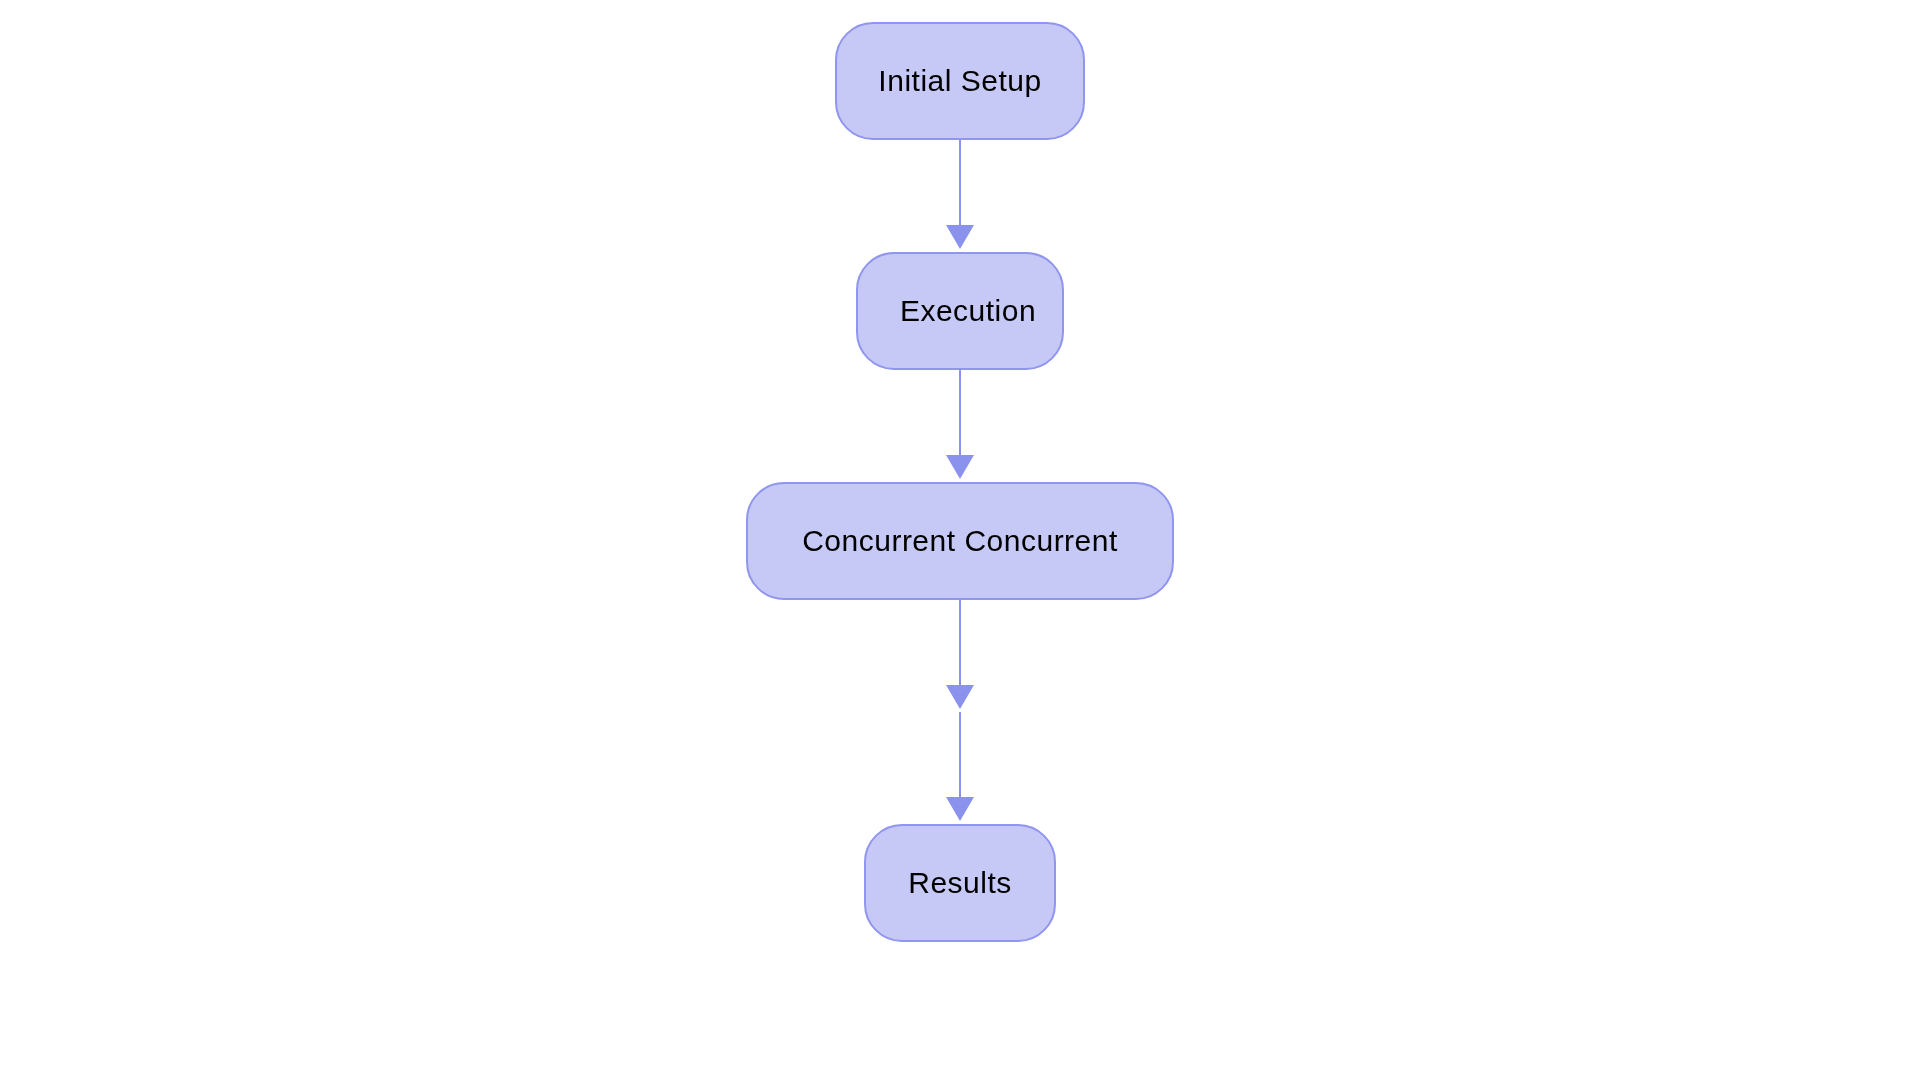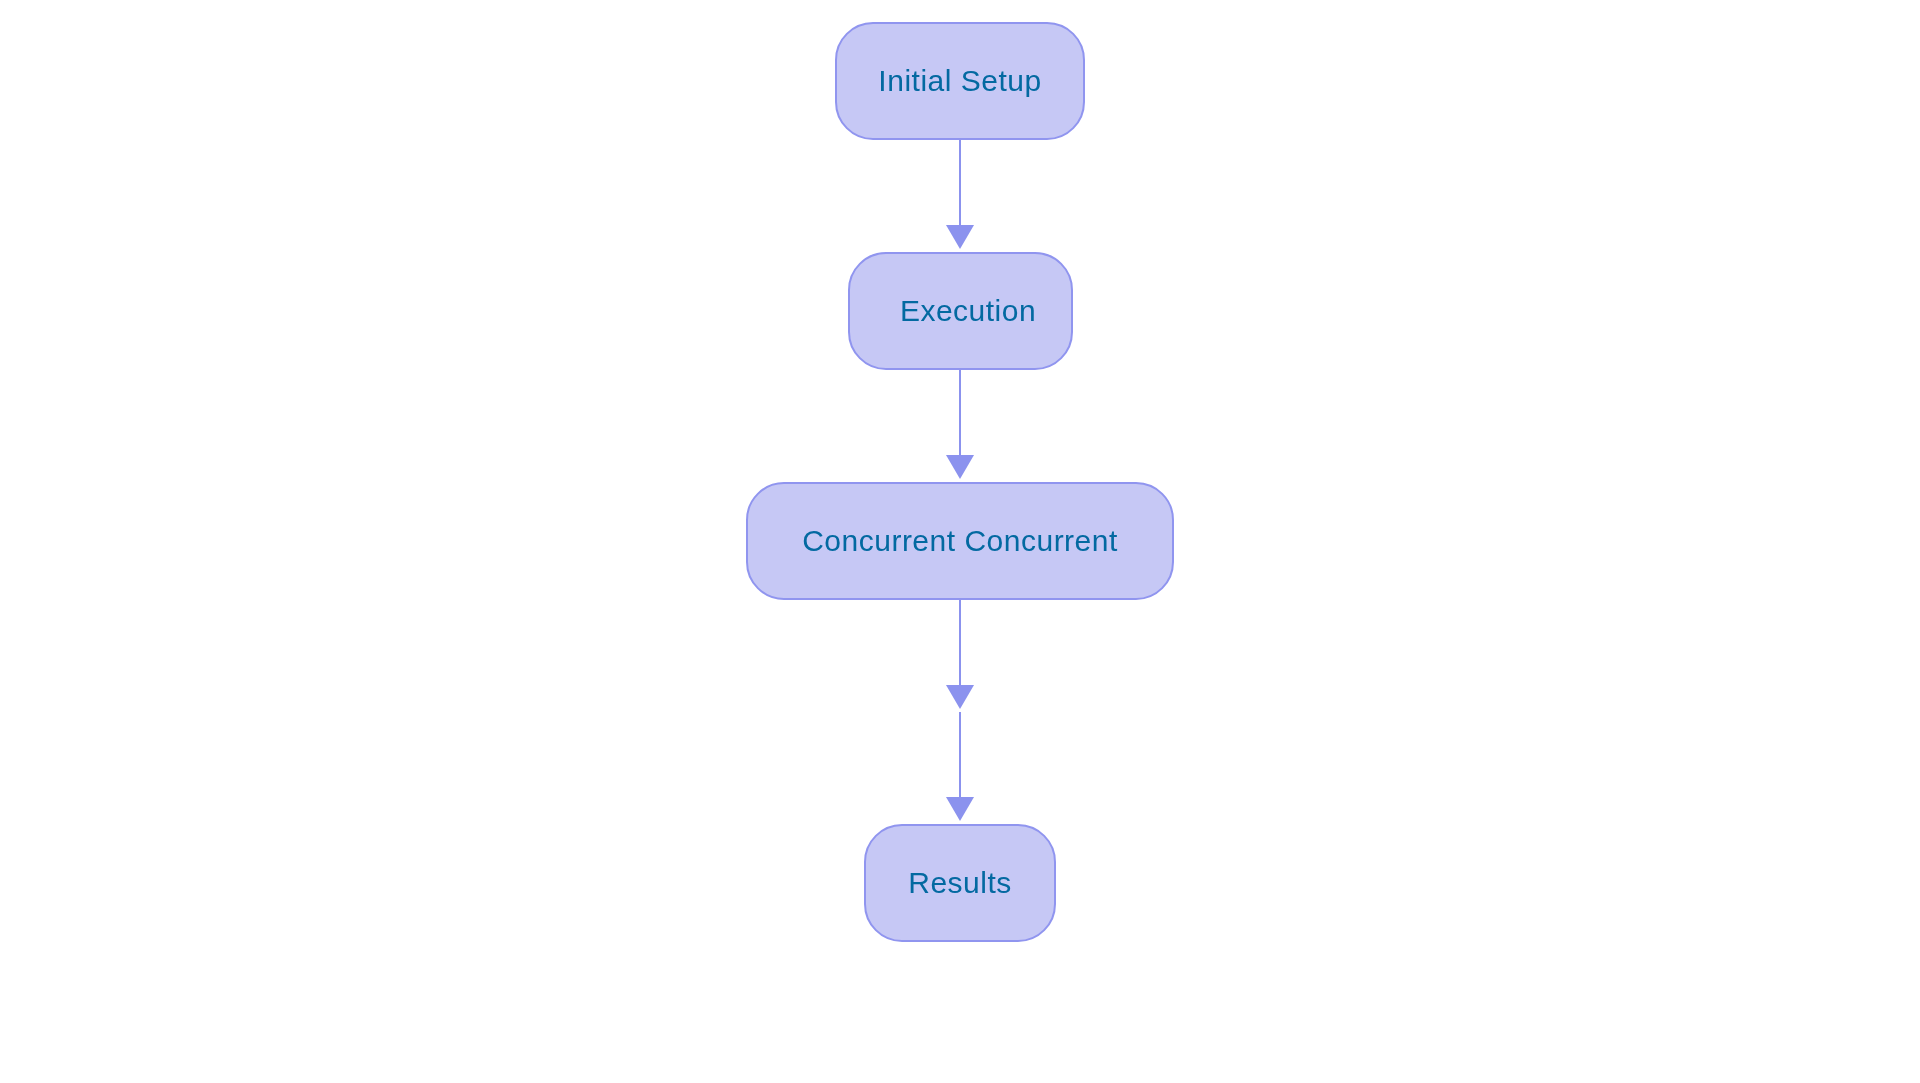--- a/index.html
+++ b/index.html
@@ -27,27 +27,27 @@
     box-sizing: border-box;
     background: #c6c8f5;
     border: 2px solid #9095ef;
     border-radius: 38px;
     display: flex;
     align-items: center;
     justify-content: center;
     flex: 0 0 auto;
   }
   .node span {
-    color: #0369a1;
+    color: #000000;
     font-size: 30px;
     letter-spacing: 0.5px;
     white-space: nowrap;
   }
   .w1 { width: 250px; }
-  .w2 { width: 225px; padding-left: 16px; }
+  .w2 { width: 208px; padding-left: 16px; }
   .w3 { width: 428px; }
   .w4 { width: 202px; }
   .w5 { width: 192px; }
   .arrow {
     width: 28px;
     height: 112px;
     flex: 0 0 auto;
     display: flex;
     flex-direction: column;
     align-items: center;

